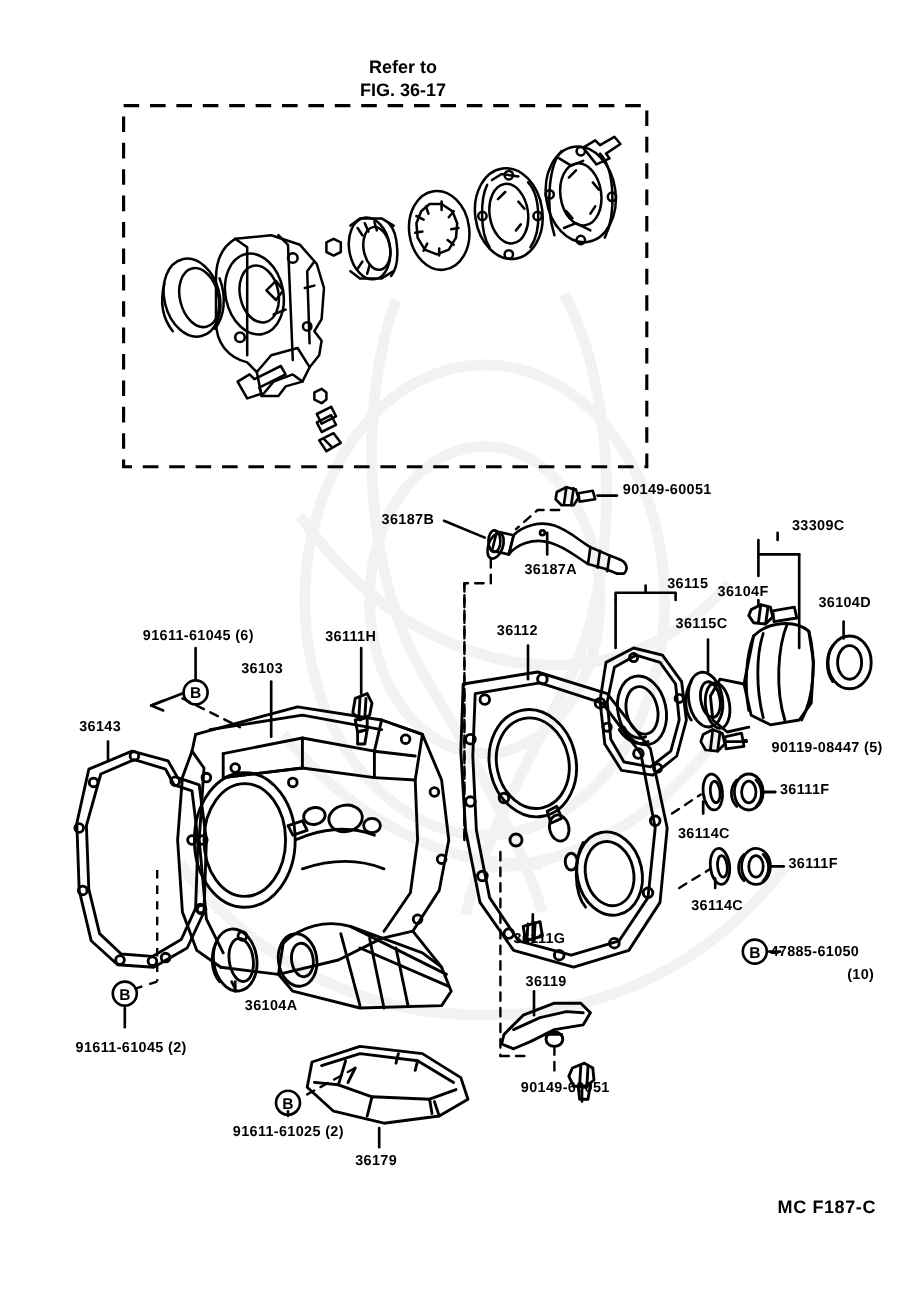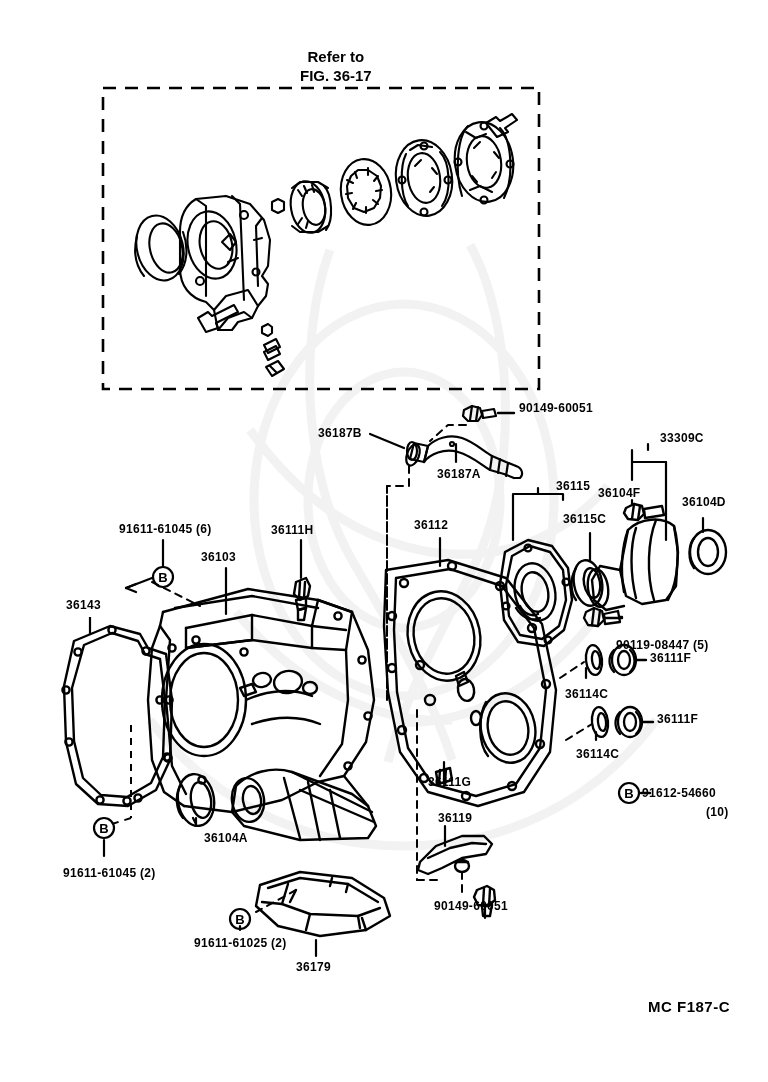--- a/index.html
+++ b/index.html
@@ -535,27 +535,27 @@
       <div class="lbl" style="left: 624px; top: 432px; margin-left: 36px;">33309C</div>
       <div class="lbl" style="left: 598px; top: 487px;">36104F</div>
       <div class="lbl" style="left: 682px; top: 496px;">36104D</div>
       <div class="lbl" style="left: 508px; top: 480px; margin-left: 48px;">36115</div>
       <div class="lbl" style="left: 563px; top: 513px;">36115C</div>
       <div class="lbl" style="left: 414px; top: 519px;">36112</div>
       <div class="lbl" style="left: 119px; top: 523px;">91611-61045 (6)</div>
       <div class="lbl" style="left: 271px; top: 524px;">36111H</div>
       <div class="lbl" style="left: 201px; top: 551px;">36103</div>
       <div class="lbl" style="left: 66px; top: 599px;">36143</div>
-      <div class="lbl" style="left: 616px; top: 617px; margin-top: 22px;">90119-08447 (5)</div>
+      <div class="lbl" style="left: 643px; top: 617px;">90119-08447 (5)</div>
       <div class="lbl" style="left: 650px; top: 652px;">36111F</div>
       <div class="lbl" style="left: 565px; top: 688px;">36114C</div>
       <div class="lbl" style="left: 657px; top: 713px;">36111F</div>
       <div class="lbl" style="left: 576px; top: 748px;">36114C</div>
       <div class="lbl" style="left: 428px; top: 776px;">36111G</div>
-      <div class="lbl" style="left: 642px; top: 787px;">91612-54660</div>
+      <div class="lbl" style="left: 642px; top: 787px;">47885-61050</div>
       <div class="lbl" style="left: 706px; top: 806px;">(10)</div>
       <div class="lbl" style="left: 438px; top: 812px;">36119</div>
       <div class="lbl" style="left: 167px; top: 832px; margin-left: 37px;">36104A</div>
       <div class="lbl" style="left: 63px; top: 867px;">91611-61045 (2)</div>
       <div class="lbl" style="left: 434px; top: 900px;">90149-60051</div>
       <div class="lbl" style="left: 194px; top: 937px;">91611-61025 (2)</div>
       <div class="lbl" style="left: 296px; top: 961px;">36179</div>
     </div>
 
   <div class="footer-code">MC F187-C</div>

